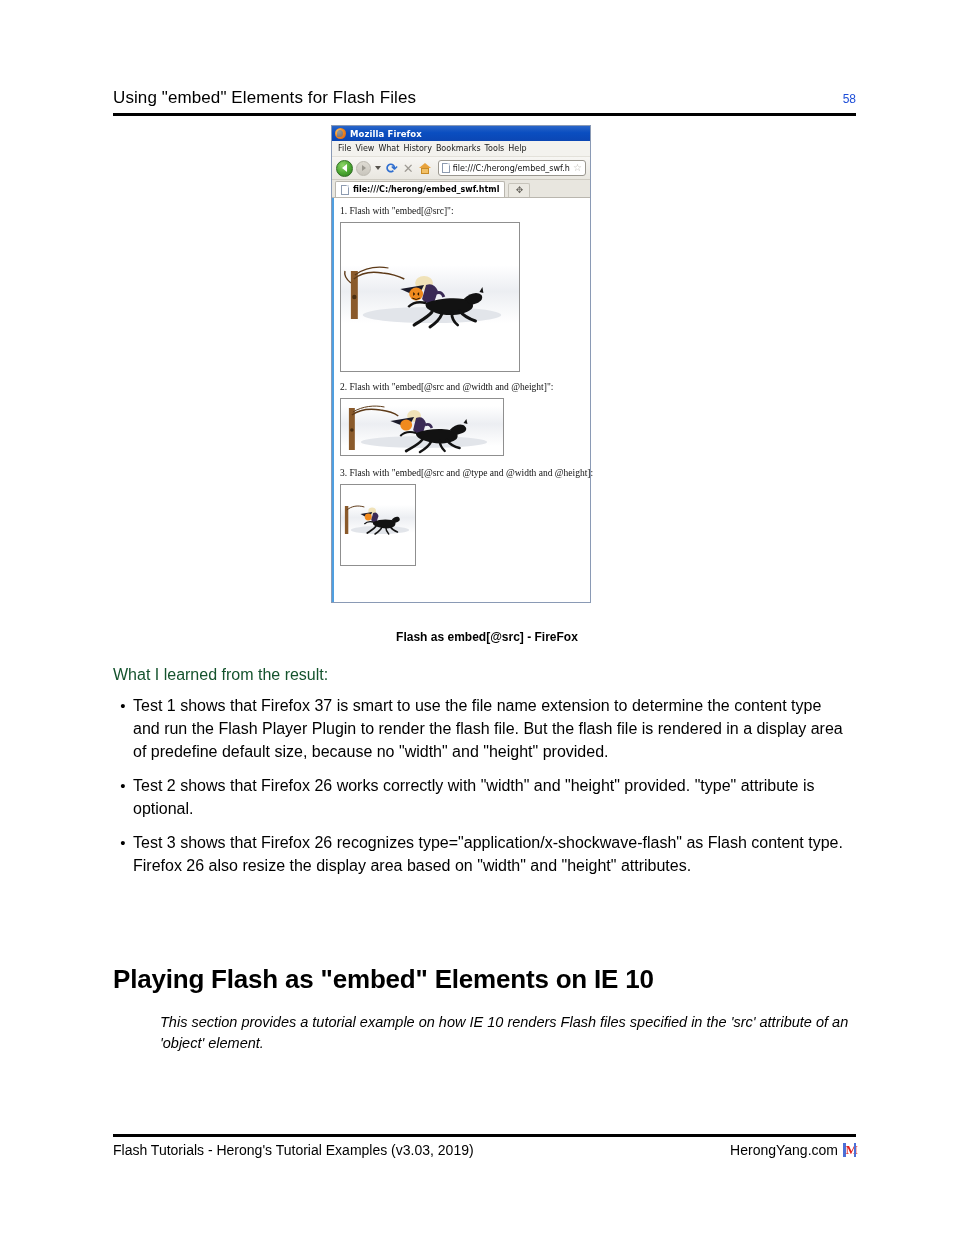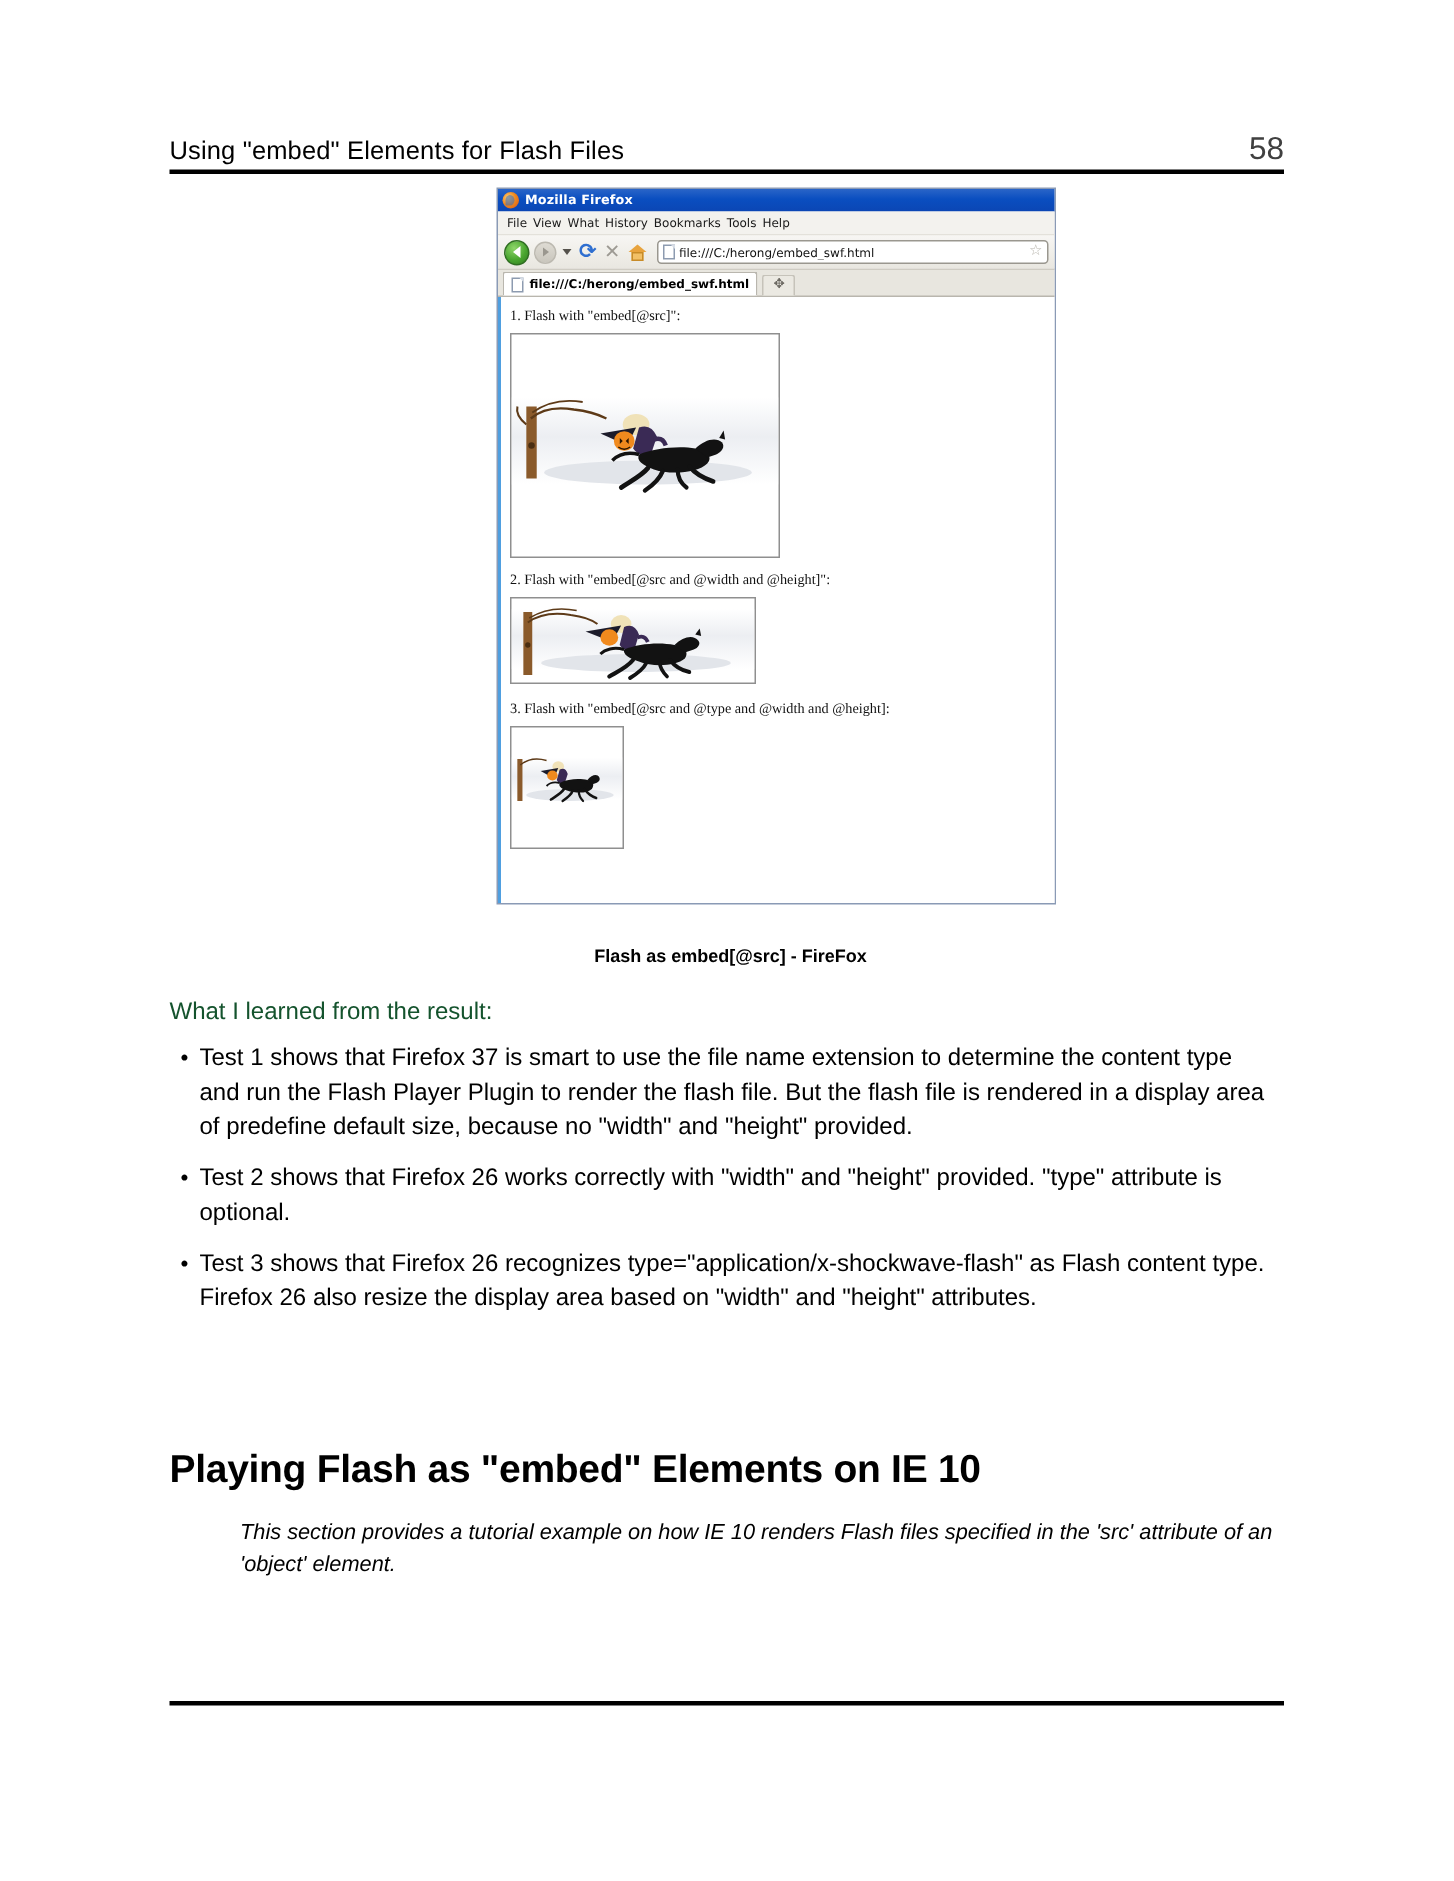--- a/index.html
+++ b/index.html
@@ -32,41 +32,41 @@
     display: flex;
     align-items: baseline;
     justify-content: space-between;
   }
   .header-title {
     font-size: 17px;
     letter-spacing: 0.1px;
     color: #000;
   }
   .header-pageno {
-    font-size: 21px;
-    color: #404040;
+    font-size: 12px;
+    color: #1d4ed8;
   }
   .header-rule {
     position: absolute;
     left: 113px;
     top: 113px;
     width: 743px;
     height: 3px;
     background: #000;
   }
 
   
   .figure {
     position: absolute;
     left: 331px;
     top: 125px;
     width: 312px;
   }
   .browser {
-    width: 373px;
+    width: 260px;
     border: 1px solid #8a9ab5;
     box-sizing: border-box;
     background: #ffffff;
     font-family: "DejaVu Sans", sans-serif;
   }
   .titlebar {
     height: 15px;
     background: linear-gradient(to bottom, #2a65c8 0%, #0a4ec0 45%, #0b46b4 100%);
     display: flex;
     align-items: center;
@@ -621,14 +621,25 @@
     <div class="bullet">
       <span class="bullet-dot">•</span>
       <span class="bullet-text">Test 3 shows that Firefox 26 recognizes type="application/x-shockwave-flash" as Flash content type. Firefox 26 also resize the display area based on "width" and "height" attributes.</span>
     </div>
   </div>
 
   <div class="section-heading">Playing Flash as "embed" Elements on IE 10</div>
   <div class="section-intro">This section provides a tutorial example on how IE 10 renders Flash files specified in the 'src' attribute of an 'object' element.</div>
 
   <div class="footer-rule"></div>
+  <div class="footer">
+    <div class="footer-left">Flash Tutorials - Herong's Tutorial Examples (v3.03, 2019)</div>
+    <div class="footer-right">
+      <span>HerongYang.com</span>
+      <span class="hy-logo">
+        <span class="bar-l"></span>
+        <span class="m">M</span>
+        <span class="bar-r"></span>
+      </span>
+    </div>
+  </div>
 
 </div>
 
 </body></html>

